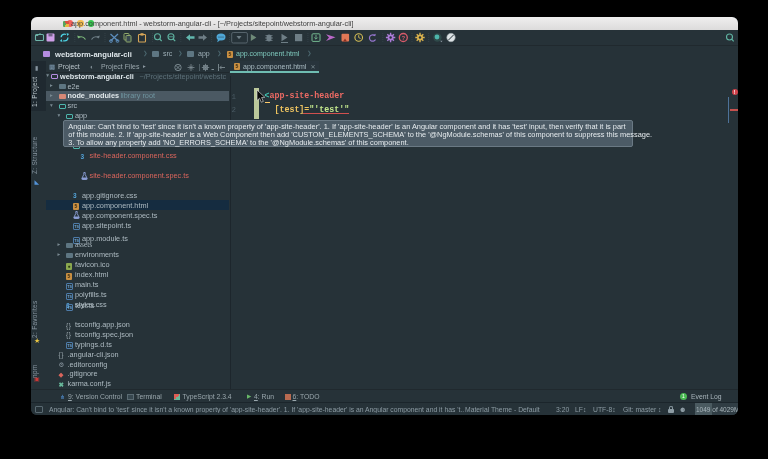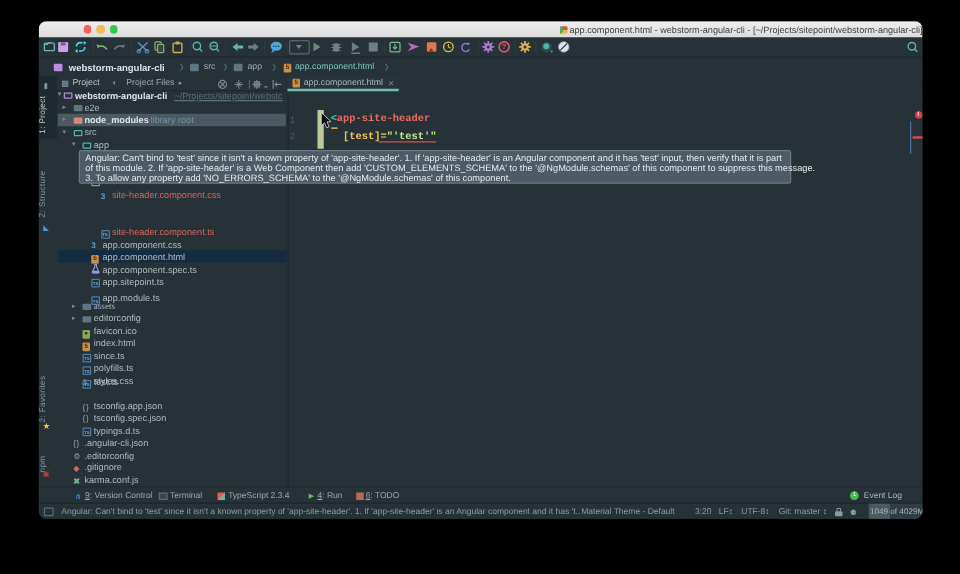--- a/index.html
+++ b/index.html
@@ -2,22 +2,22 @@
 <html><head><meta charset="utf-8"><style>
 * { margin:0; padding:0; box-sizing:border-box; }
 html,body { width:768px; height:459px; background:#000; overflow:hidden;
   font-family:"Liberation Sans", sans-serif; }
 #win { position:absolute; left:31px; top:17px; width:707px; height:398px;
   border-radius:6px; overflow:hidden; background:#263238; }
 
 #titlebar { position:absolute; left:0; top:0; width:707px; height:13px;
   background:linear-gradient(#f0efef,#dcdbdb); }
 .tl-btn { position:absolute; top:3.2px; width:6.4px; height:6.4px; border-radius:50%; }
-#title { position:absolute; left:0; right:0; top:1.5px; text-align:right;
-  font-size:7.3px; color:#404040; letter-spacing:0; }
+#title { position:absolute; left:0; right:0; top:1.5px; text-align:left;
+  font-size:7.3px; color:#404040; letter-spacing:0;padding-left:32px; }
 #title .ticon { display:inline-block; width:6px; height:6px; border-radius:1px;
   background:#fff; position:relative; top:1px; margin-right:2px;
   background:conic-gradient(from 90deg, #e8b93e 0 120deg, #58a55c 0 240deg, #d85140 0 360deg); }
 
 #toolbar { position:absolute; left:0; top:13px; width:707px; height:16px;
   background:#263238; border-bottom:1px solid #20292e; }
 
 #crumbs { position:absolute; left:0; top:30px; width:707px; height:14px; background:#263238; }
 .cr { position:absolute; top:2.5px; font-size:7px; color:#9fb0b8; }
 .crb { font-size:7.6px !important; }
@@ -36,21 +36,21 @@
 
 #strip { position:absolute; left:0; top:44px; width:15px; height:328px; background:#263238; }
 .vtext { position:absolute; left:0; width:15px; text-align:center; font-size:6.5px; color:#8795a0;
   writing-mode:vertical-rl; transform:rotate(180deg); letter-spacing:0.3px; }
 
 #panel { position:absolute; left:15px; top:44px; width:182.5px; height:328px; background:#263238; overflow:hidden; }
 .trow { position:absolute; left:0; width:182.5px; height:10px; font-size:7.3px; }
 .arr { position:absolute; top:1px; font-size:5.5px; color:#7a8a92; }
 .tl { position:absolute; top:0.8px; white-space:nowrap; color:#aebbc2; }
 .troot { color:#dde5e9; font-weight:bold; }
-.tpath { color:#5d7079;text-decoration:underline; }
+.tpath { color:#5d7079; }
 .tred { color:#d9655c; }
 .tnm { color:#e0e7ea; font-weight:bold; }
 .tlib { color:#6f95a0; }
 .ic { display:inline-block; }
 .icf { width:7px; height:5.5px; border:1px solid #888; border-radius:1px; margin-top:0.5px; }
 .icfs { width:7px; height:5.5px; border-radius:1px; margin-top:0.5px; }
 .sq { font-size:6.5px; line-height:7px; }
 .sqf { width:6px; height:7px; font-size:5px; line-height:7px; text-align:center;
   border-radius:1px; font-weight:bold; }
 .sqb { width:7px; height:7px; font-size:3.5px; line-height:7px; text-align:center;
@@ -261,27 +261,30 @@
 <div class="trow" style="top:59.45px;"></div>
 <div class="trow" style="top:69.38px;"></div>
 <div class="trow" style="top:79.31px;">
         <span class="arr" style="left:18.5px">▾</span>
         <span style="position:absolute;left:27.0px;top:1.5px"><span class="ic icf" style="border-color:#4db6ac"></span></span>
       </div>
 <div class="trow" style="top:89.24px;">
         <span style="position:absolute;left:34.5px;top:1.5px"><span class="ic sq" style="color:#53a3d8;font-weight:bold">3</span></span>
         <span class="tl tred" style="left:43.5px">site-header.component.css</span>
       </div>
-<div class="trow" style="top:119.03px;">
-        <span style="position:absolute;left:34.5px;top:1.5px"><span class="ic sqb" style="border-color:#4d7ba8;color:#6fa8d8">TS</span></span>
-        <span class="tl tred" style="left:43.5px">site-header.component.ts</span>
+<div class="trow" style="top:109.10px;">
+        <span style="position:absolute;left:34.5px;top:1.5px"><svg width="7" height="8" viewBox="0 0 7 8" style="vertical-align:top">
+            <path d="M2.8 0.5 L2.8 2.5 L0.8 6.5 Q0.6 7.5 1.6 7.5 L5.4 7.5 Q6.4 7.5 6.2 6.5 L4.2 2.5 L4.2 0.5 Z" fill="none" stroke="#8c9fd8" stroke-width="0.9"></path>
+            <path d="M1.4 5.5 L5.6 5.5 L6.2 6.8 Q6.3 7.5 5.4 7.5 L1.6 7.5 Q0.7 7.5 0.8 6.8 Z" fill="#8c9fd8"></path>
+          </svg></span>
+        <span class="tl tred" style="left:43.5px">site-header.component.spec.ts</span>
       </div>
 <div class="trow" style="top:128.96px;">
         <span style="position:absolute;left:27.0px;top:1.5px"><span class="ic sq" style="color:#53a3d8;font-weight:bold">3</span></span>
-        <span class="tl " style="left:36.0px">app.component.css</span>
+        <span class="tl " style="left:36.0px">app.gitignore.css</span>
       </div>
 <div class="trow" style="top:138.89px;background:#152c40;">
         <span style="position:absolute;left:27.0px;top:1.5px"><span class="ic sqf" style="background:#c98f42;color:#3a2a10">5</span></span>
         <span class="tl " style="left:36.0px">app.component.html</span>
       </div>
 <div class="trow" style="top:148.82px;">
         <span style="position:absolute;left:27.0px;top:1.5px"><svg width="7" height="8" viewBox="0 0 7 8" style="vertical-align:top">
             <path d="M2.8 0.5 L2.8 2.5 L0.8 6.5 Q0.6 7.5 1.6 7.5 L5.4 7.5 Q6.4 7.5 6.2 6.5 L4.2 2.5 L4.2 0.5 Z" fill="none" stroke="#8c9fd8" stroke-width="0.9"></path>
             <path d="M1.4 5.5 L5.6 5.5 L6.2 6.8 Q6.3 7.5 5.4 7.5 L1.6 7.5 Q0.7 7.5 0.8 6.8 Z" fill="#8c9fd8"></path>
           </svg></span>
@@ -296,33 +299,33 @@
         <span class="tl " style="left:36.0px">app.module.ts</span>
       </div>
 <div class="trow" style="top:178.61px;font-family:Liberation Serif, serif;">
         <span class="arr" style="left:11.5px">▸</span>
         <span style="position:absolute;left:20.0px;top:1.5px"><span class="ic icfs" style="background:#5e7682"></span></span>
         <span class="tl " style="left:29.0px">assets</span>
       </div>
 <div class="trow" style="top:188.54px;">
         <span class="arr" style="left:11.5px">▸</span>
         <span style="position:absolute;left:20.0px;top:1.5px"><span class="ic icfs" style="background:#5e7682"></span></span>
-        <span class="tl " style="left:29.0px">editorconfig</span>
+        <span class="tl " style="left:29.0px">environments</span>
       </div>
 <div class="trow" style="top:198.47px;">
         <span style="position:absolute;left:20.0px;top:1.5px"><span class="ic sqf" style="background:#8aa84f;color:#2a3a10">●</span></span>
         <span class="tl " style="left:29.0px">favicon.ico</span>
       </div>
 <div class="trow" style="top:208.40px;">
         <span style="position:absolute;left:20.0px;top:1.5px"><span class="ic sqf" style="background:#c98f42;color:#3a2a10">5</span></span>
         <span class="tl " style="left:29.0px">index.html</span>
       </div>
 <div class="trow" style="top:218.33px;">
         <span style="position:absolute;left:20.0px;top:1.5px"><span class="ic sqb" style="border-color:#4d7ba8;color:#6fa8d8">TS</span></span>
-        <span class="tl " style="left:29.0px">since.ts</span>
+        <span class="tl " style="left:29.0px">main.ts</span>
       </div>
 <div class="trow" style="top:228.26px;">
         <span style="position:absolute;left:20.0px;top:1.5px"><span class="ic sqb" style="border-color:#4d7ba8;color:#6fa8d8">TS</span></span>
         <span class="tl " style="left:29.0px">polyfills.ts</span>
       </div>
 <div class="trow" style="top:238.19px;">
         <span style="position:absolute;left:20.0px;top:1.5px"><span class="ic sq" style="color:#53a3d8;font-weight:bold">3</span></span>
         <span class="tl " style="left:29.0px">styles.css</span>
       </div>
 <div class="trow" style="top:239px;">

